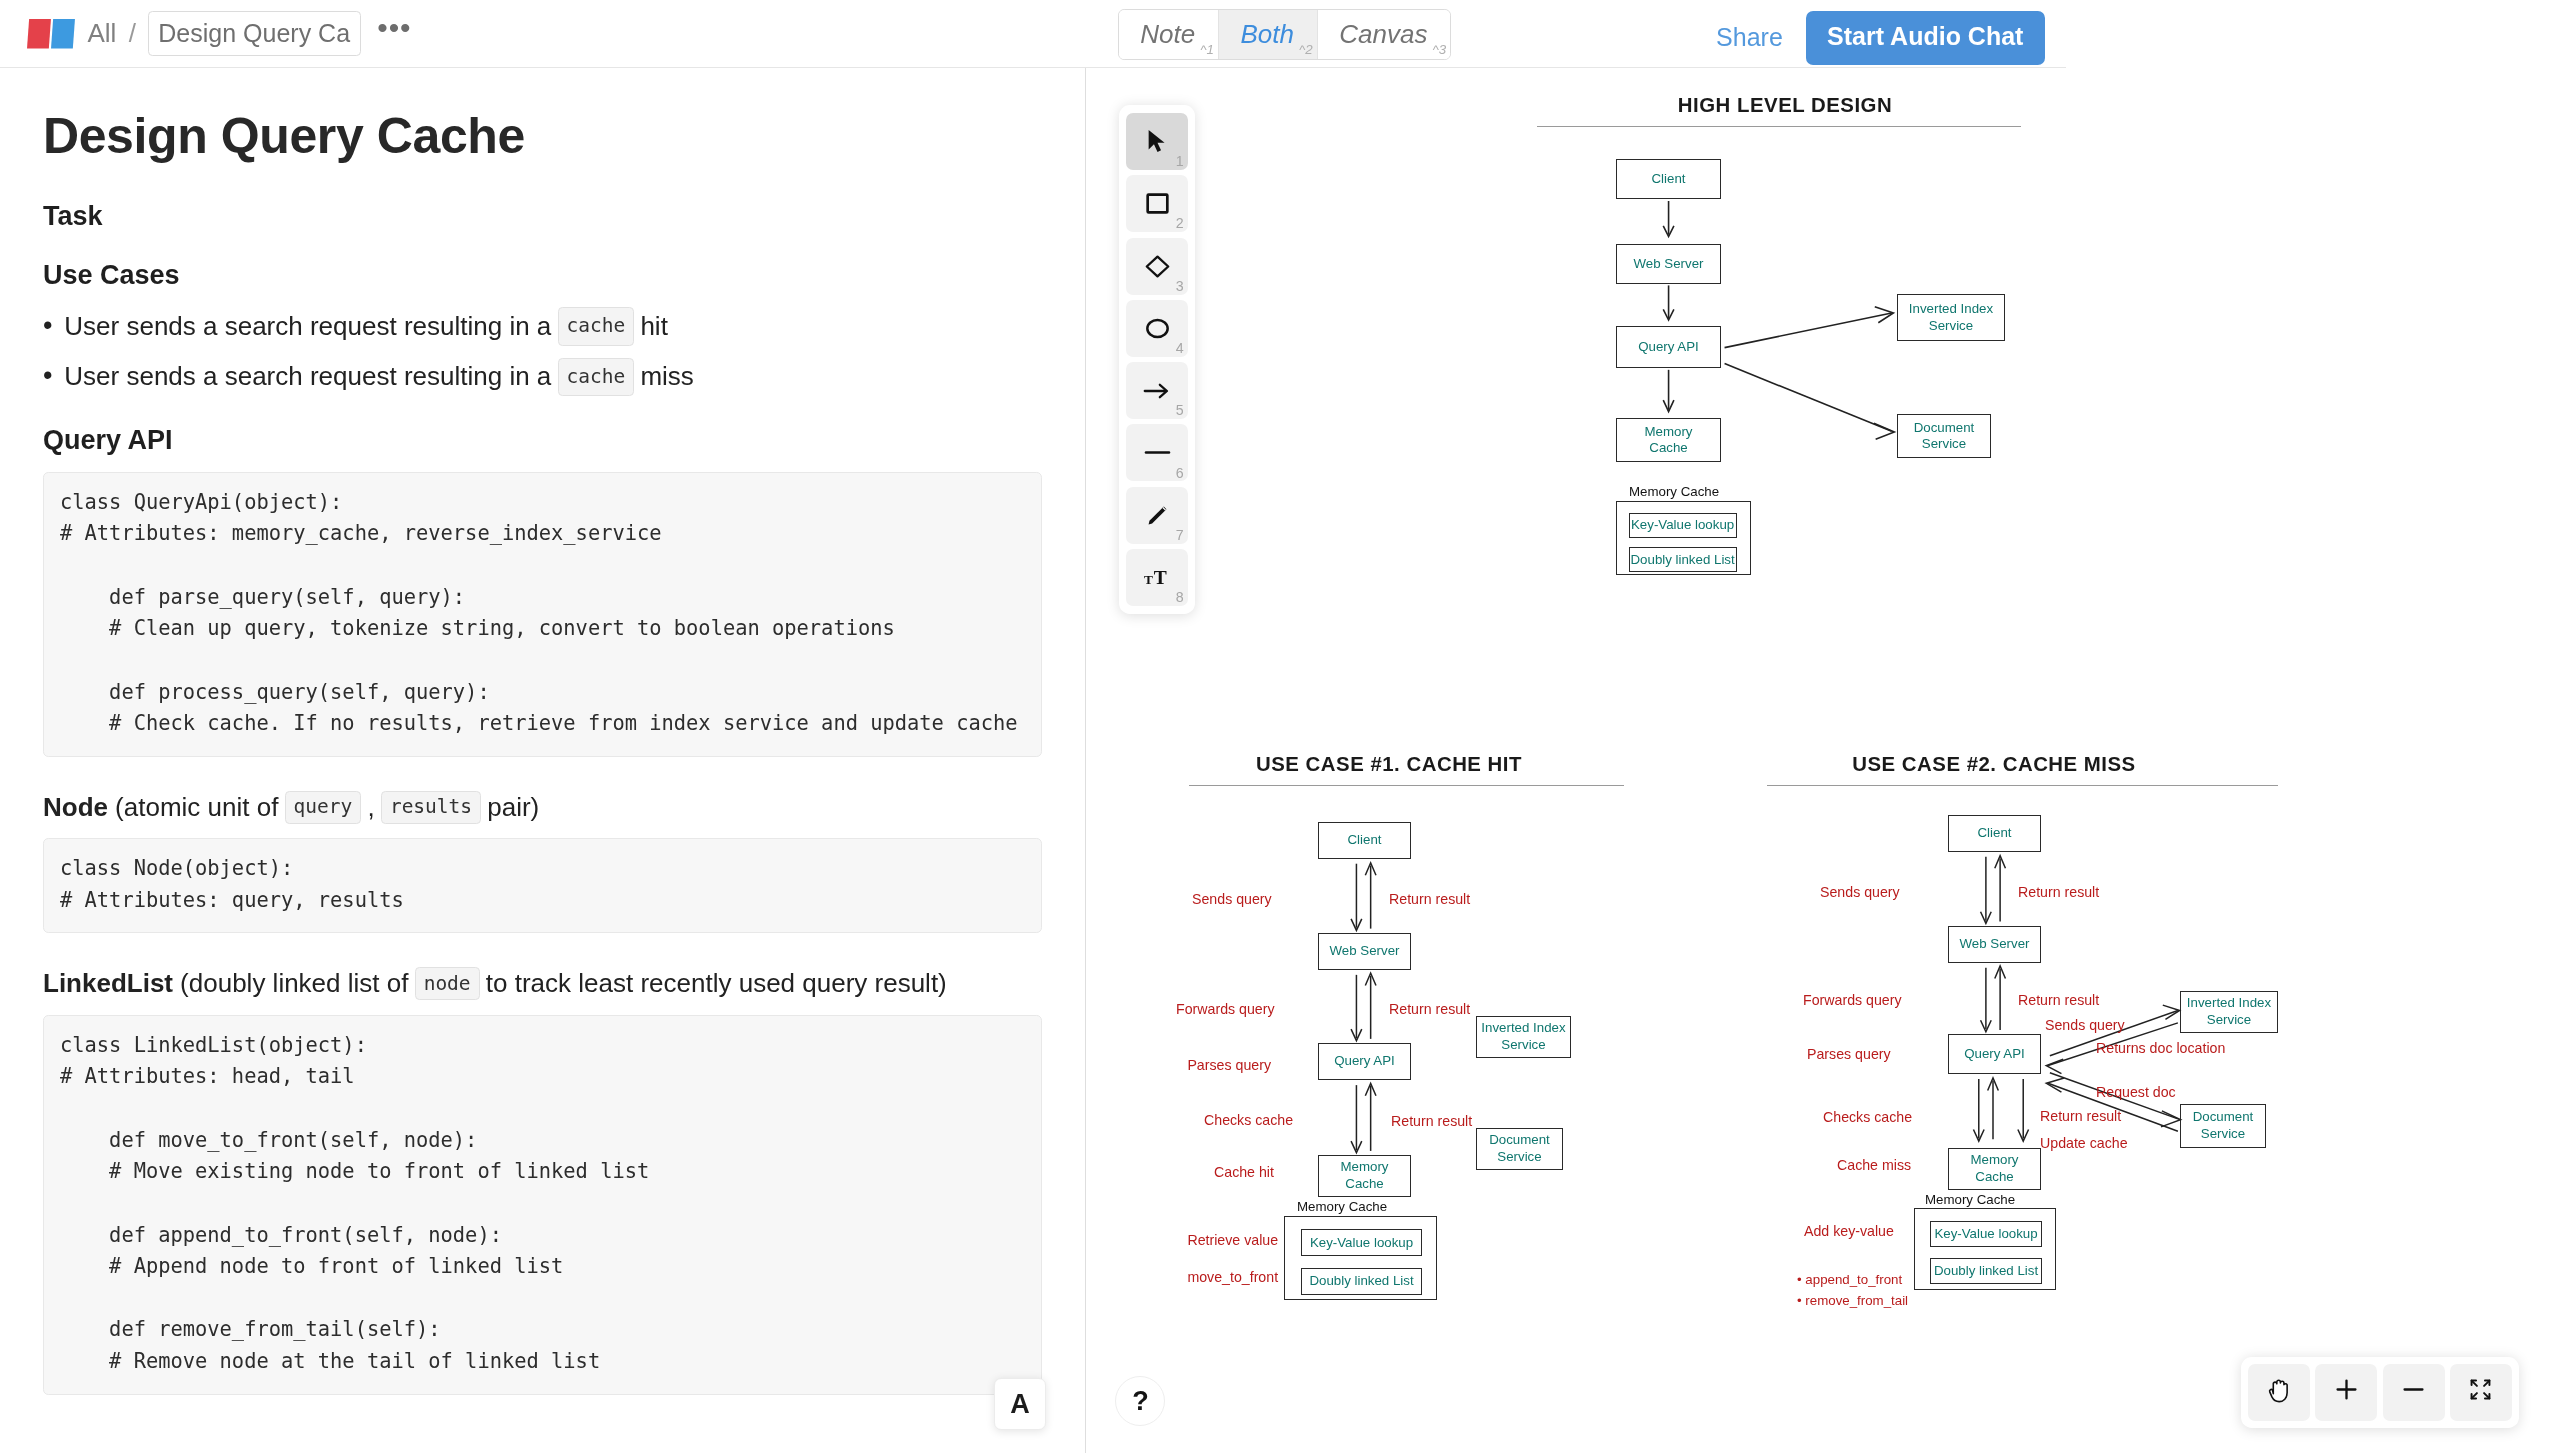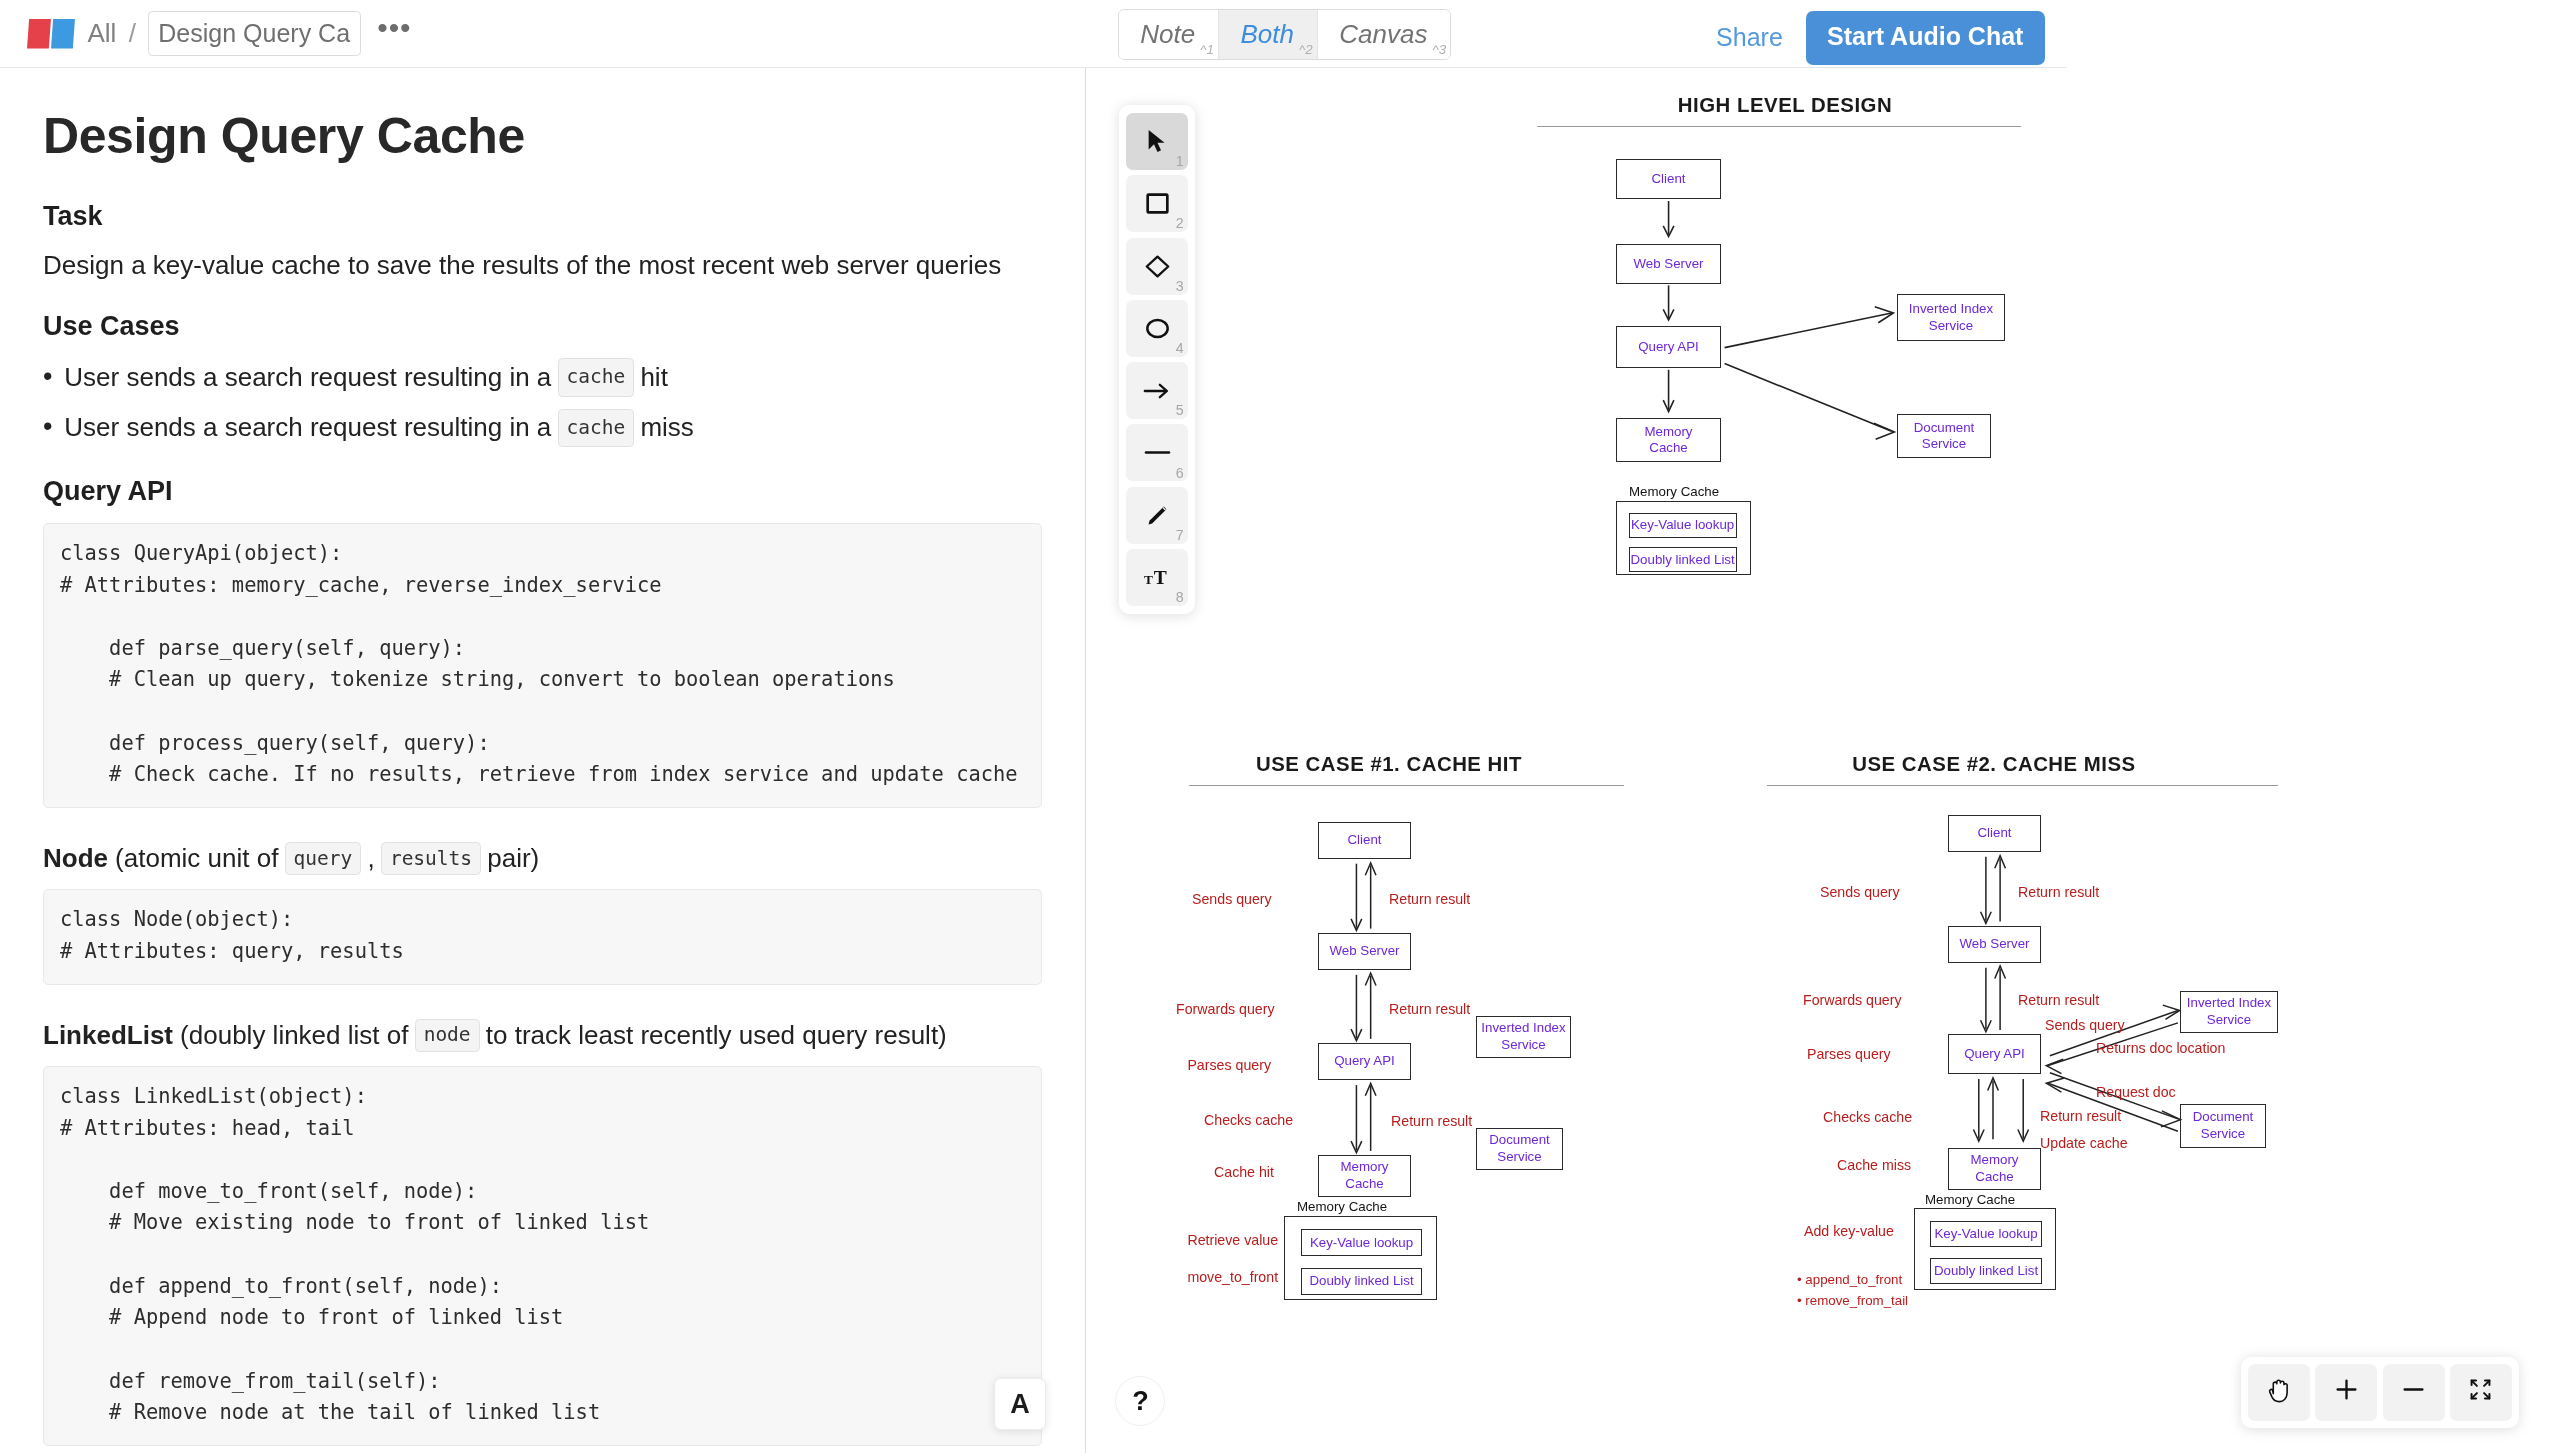--- a/index.html
+++ b/index.html
@@ -192,21 +192,21 @@
     letter-spacing: 0.5px; text-align: center;
     white-space: nowrap;
   }
   .dg-rule { height: 0.9px; background: #9a9a9a; }
   .node-box {
     position: absolute;
     border: 1.4px solid #2a2a2a;
     background: #ffffff;
     display: flex; align-items: center; justify-content: center;
     text-align: center;
-    font-size: 13.3px; color: #6d28d9;
+    font-size: 13.3px; color: #0f766e;
     line-height: 1.25;
   }
   .mem-label {
     position: absolute; font-size: 13.3px; color: #131313;
     white-space: nowrap;
   }
   .ann {
     position: absolute; font-size: 14.2px; color: #b91c1c;
     white-space: nowrap;
   }
@@ -271,21 +271,20 @@
     <div id="header-right">
       <span id="share-link">Share</span>
       <button id="audio-chat-btn">Start Audio Chat</button>
     </div>
   </div>
 
   <div id="doc-pane">
     <div id="doc-title">Design Query Cache</div>
 
     <div class="doc-h2">Task</div>
-    <div class="doc-p">Design a key-value cache to save the results of the most recent web server queries</div>
 
     <div class="doc-h2">Use Cases</div>
     <ul class="doc-ul">
       <li class="doc-li">
         <span>User sends a search request resulting in a</span>
         <code class="inline">cache</code>
         <span>hit</span>
       </li>
       <li class="doc-li">
         <span>User sends a search request resulting in a</span>

